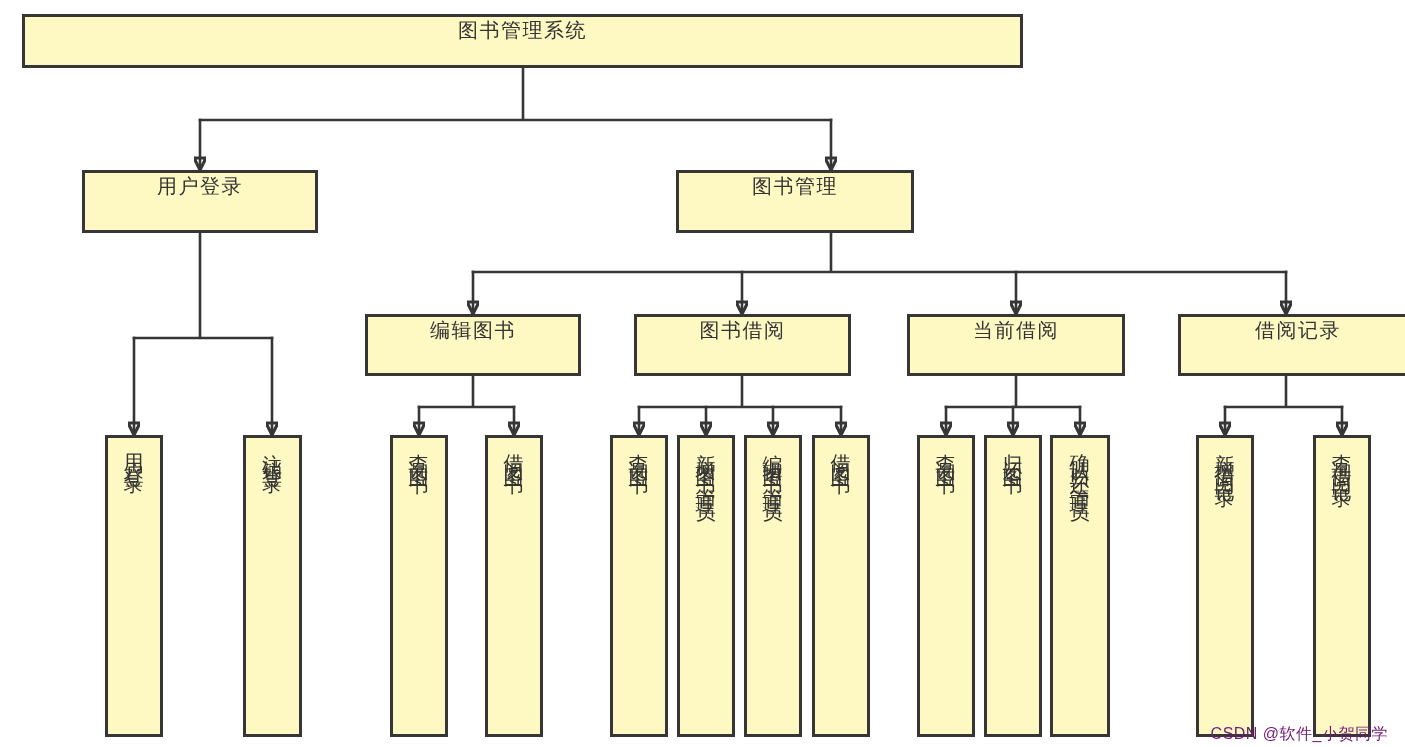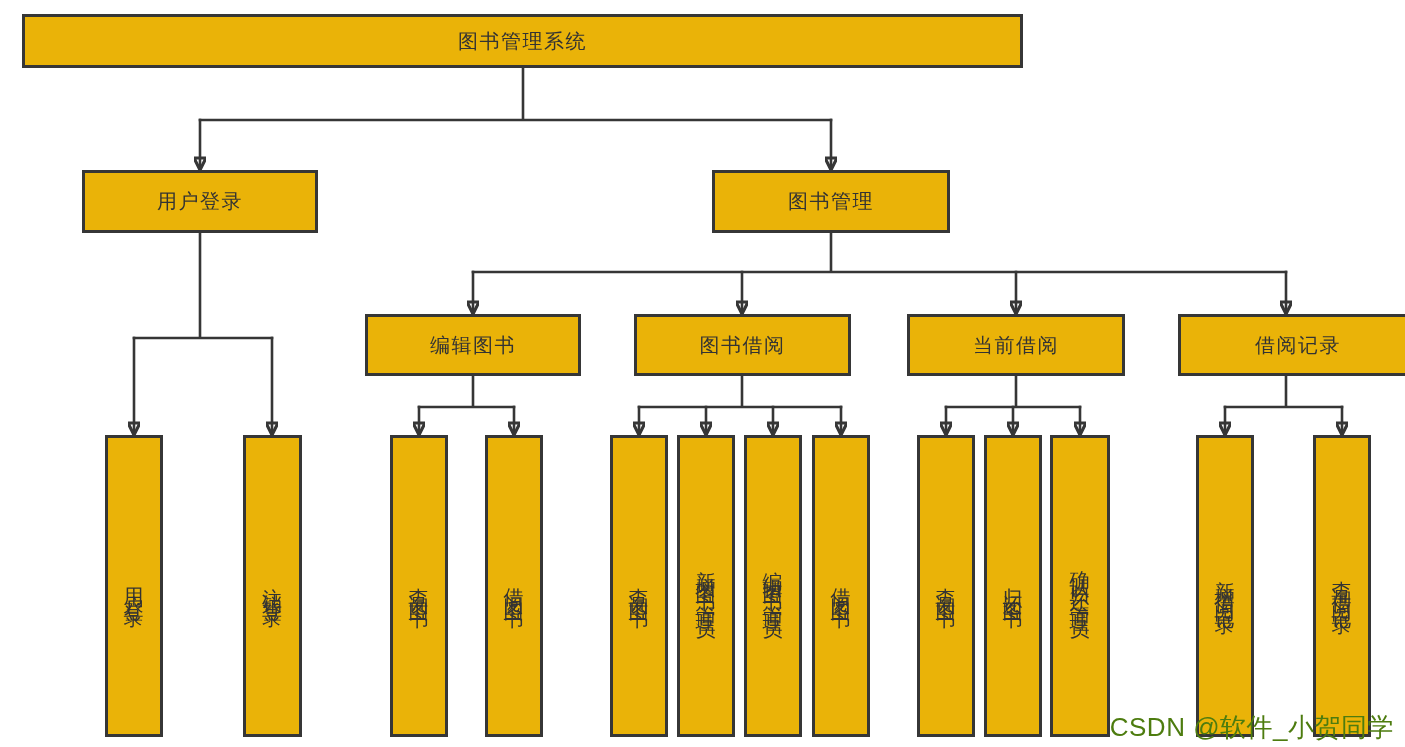--- a/index.html
+++ b/index.html
@@ -9,23 +9,22 @@
     height: 747px;
     background: #ffffff;
     font-family: "Liberation Sans", "DejaVu Sans", sans-serif;
     color: #333333;
     overflow: hidden;
   }
   .box {
     position: absolute;
     box-sizing: border-box;
     border: 3px solid #363636;
-    background: #eab308;
+    background: #fef9c3;
     display: flex;
-    align-items: center;
     justify-content: center;
     z-index: 2;
   }
   .box.h span {
     font-size: 20px;
     letter-spacing: 1.5px;
     white-space: nowrap;
   }
   .box.v span {
     writing-mode: vertical-rl;
@@ -43,25 +42,25 @@
     pointer-events: none;
   }
   svg.wires path {
     fill: none;
     stroke: #363636;
     stroke-width: 2.6;
     stroke-linecap: square;
   }
   .watermark {
     position: absolute;
-    right: 11px;
+    right: 17px;
     bottom: 2px;
-    font-size: 26px;
+    font-size: 16px;
     letter-spacing: 0.5px;
-    color: #4d7c0f;
+    color: #701a75;
     z-index: 3;
     white-space: nowrap;
   }
 </style>
 </head>
 <body>
 
 <div class="canvas">
 
   <svg class="wires" viewBox="0 0 1405 747" xmlns="http://www.w3.org/2000/svg">
@@ -105,21 +104,21 @@
     <path d="M1342 407 V435" marker-end="url(#arrow)"></path>
   </svg>
 
   <div class="box h" style="left:22px;top:14px;width:1001px;height:54px">
     <span>图书管理系统</span>
   </div>
 
   <div class="box h" style="left:82px;top:170px;width:236px;height:63px">
     <span>用户登录</span>
   </div>
-  <div class="box h" style="left:712px;top:170px;width:238px;height:63px">
+  <div class="box h" style="left:676px;top:170px;width:238px;height:63px">
     <span>图书管理</span>
   </div>
 
   <div class="box h" style="left:365px;top:314px;width:216px;height:62px">
     <span>编辑图书</span>
   </div>
   <div class="box h" style="left:907px;top:314px;width:218px;height:62px">
     <span>当前借阅</span>
   </div>
   <div class="box h" style="left:634px;top:314px;width:217px;height:62px">

